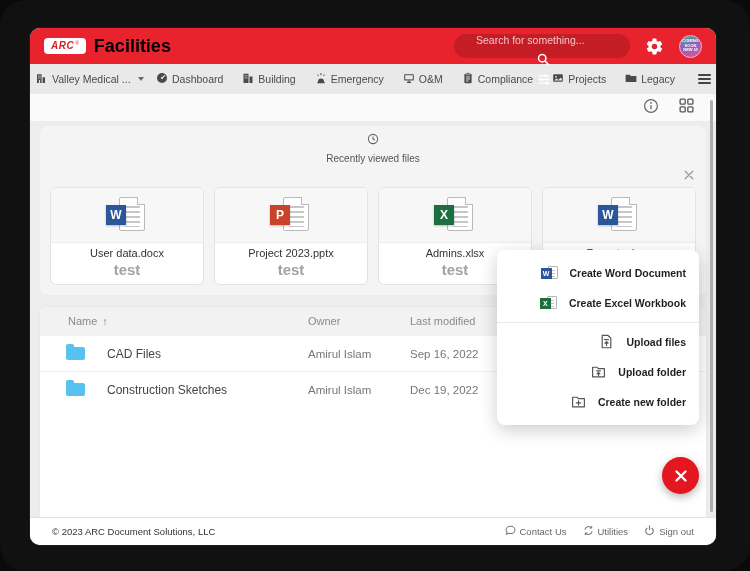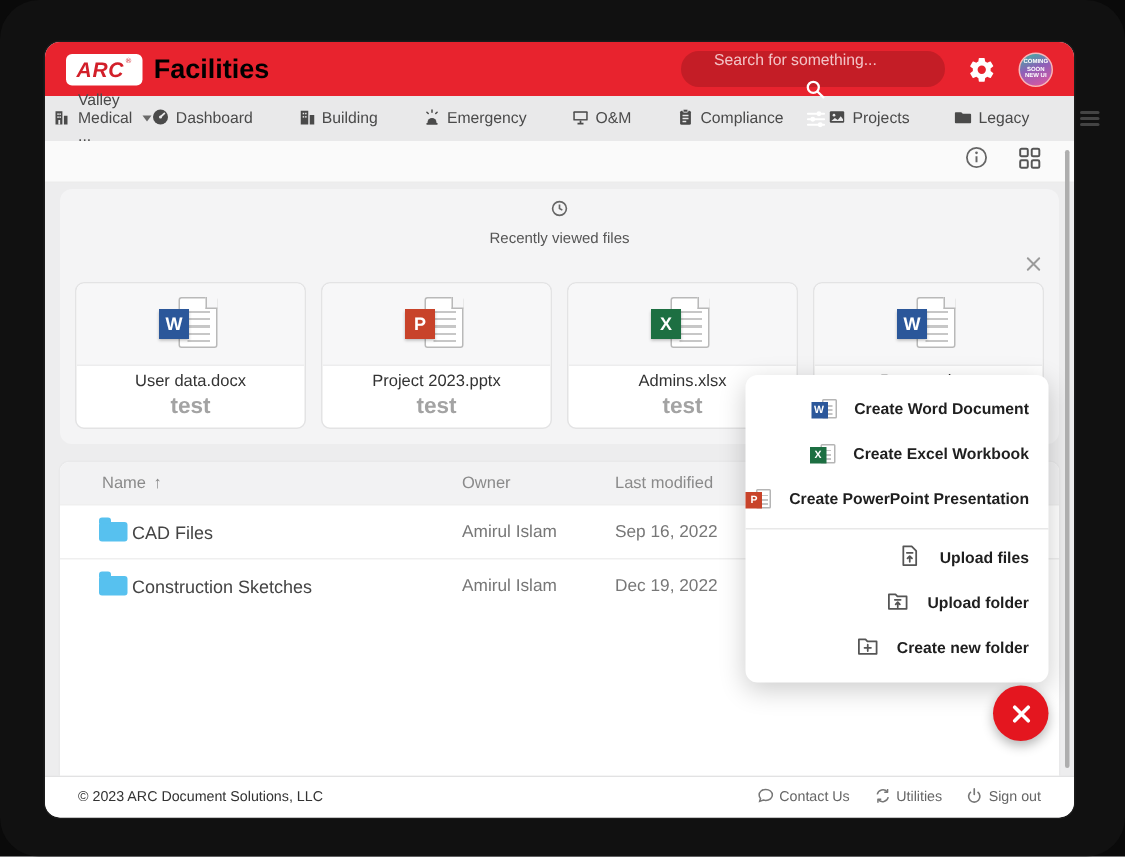--- a/index.html
+++ b/index.html
@@ -4,37 +4,37 @@
 <style>
   * { margin:0; padding:0; box-sizing:border-box; }
   html,body { width:750px; height:571px; }
   body { background:#0a0a0a; position:relative; font-family:"Liberation Sans","DejaVu Sans",sans-serif; overflow:hidden; }
   .device-frame { position:absolute; inset:0; border-radius:26px; background:#111; }
   .app { position:absolute; left:30px; top:28px; width:686px; height:517px; border-radius:10px; background:#ededee; box-shadow:0 0 0 1px #1c1c1c; }
 
   
   .app-header { height:36px; background:#e8232e; border-radius:10px 10px 0 0; display:flex; align-items:center; padding:0 14px; }
   .logo-box { background:#fff; border-radius:4px; padding:2px 7px 3px; display:flex; align-items:flex-start; }
-  .logo-text { color:#d21f29; font-weight:bold; font-style:italic; font-size:14px; letter-spacing:.5px; }
+  .logo-text { color:#d21f29; font-weight:bold; font-style:italic; font-size:10px; letter-spacing:.5px; }
   .logo-reg { color:#d21f29; font-size:5px; margin-left:1px; }
   .app-title { color:#000000; font-size:18px; margin-left:8px; font-weight:700; }
   .hdr-spacer { flex:1; }
   .search-pill { width:176px; height:24px; background:#c41d26; border-radius:13px; display:flex; align-items:center; padding:0 9px 0 12px; gap:7px;flex-direction:column; }
   .search-input { flex:1; min-width:0; background:transparent; border:none; outline:none; color:#fff; font-size:10.5px; font-family:inherit; }
   .search-input::placeholder { color:#f3c3c6; opacity:1; }
   .hdr-icon { display:flex; align-items:center; justify-content:center; }
   .gear-btn { margin-left:15px; }
   .avatar { margin-left:15px; width:23px; height:23px; border-radius:50%; background:linear-gradient(160deg,#39b7a1 0%,#8e5fb8 45%,#e0569f 100%); display:flex; align-items:center; justify-content:center; overflow:hidden; border:1px solid #f7b6ba; }
   .avatar span { font-size:4px; line-height:1.1; color:#fff; text-align:center; font-weight:bold; }
 
   
   .nav-bar { height:30px; background:#e9e9ea; display:flex; align-items:center; padding:0 5px; color:#4a4a4a; }
   .site-selector { display:flex; align-items:center; gap:5px; font-size:10.5px; cursor:default; }
   .caret { display:inline-block; width:0; height:0; border-left:3.5px solid transparent; border-right:3.5px solid transparent; border-top:4.5px solid #6a6a6a; margin-left:2px; }
-  .nav-items { margin-left:auto; display:flex; align-items:center; gap:30px; }
+  .nav-items { margin-left:auto; display:flex; align-items:center; gap:19px; }
   .nav-item { display:flex; align-items:center; gap:4px; font-size:10.5px; cursor:default; white-space:nowrap; }
   .hamburger { display:flex; flex-direction:column; gap:2.5px; margin-left:4px; }
   .hamburger i { display:block; width:13px; height:1.6px; background:#444; border-radius:1px; }
 
   
   .page-title-row { height:28px; background:#fafafa; display:flex; align-items:center; padding:0 22px; border-bottom:1px solid #ececec; }
   .page-title { color:#cd3740; font-size:13px; font-weight:bold; display:flex; align-items:center; gap:7px; }
   .page-title .caret { border-top-color:#b5555b; }
   .title-icons { margin-left:auto; display:flex; align-items:center; gap:20px; }
 
@@ -57,21 +57,21 @@
   .docicon .sheet-lines { position:absolute; left:5px; right:4px; top:8px; height:21px; background:repeating-linear-gradient(to bottom,#c7c7c7 0 1.5px,transparent 1.5px 5px); }
   .docicon .badge { position:absolute; left:0; top:8px; width:20px; height:20px; display:flex; align-items:center; justify-content:center; color:#fff; font-weight:bold; font-size:12px; box-shadow:0 1px 2px rgba(0,0,0,.25); }
   .badge.word { background:#2b579a; } .badge.excel { background:#1d6f42; } .badge.powerpoint { background:#c8432a; }
 
   
   .table-card { margin:12px 0 0; height:231px; background:#fff; border-radius:6px 6px 0 0; box-shadow:0 0 0 1px #e9e9ea; overflow:hidden; }
   .thead { height:28px; display:flex; align-items:center; background:#f2f2f3; color:#8a8a8a; font-size:11px; }
   .col-name { flex:1; padding-left:28px; display:flex; align-items:center; gap:5px; }
   .col-owner { width:102px; } .col-modified { width:296px; }
   .trow { height:36px; display:flex; align-items:center; border-top:1px solid #efefef; font-size:11.5px; color:#777; cursor:default; }
-  .trow .col-name { color:#444; font-size:12px; gap:3px; padding-left:26px; }
+  .trow .col-name { color:#444; font-size:12px; gap:22px; padding-left:26px; }
   .folder-ico { position:relative; width:19px; height:13px; background:#57c1ef; border-radius:2px; flex:0 0 auto; }
   .folder-ico::before { content:""; position:absolute; left:0; top:-3px; width:8px; height:4px; background:#57c1ef; border-radius:2px 2px 0 0; }
 
   
   .context-menu { position:absolute; left:467px; top:222px; width:202px; background:#fff; border-radius:8px; box-shadow:0 5px 18px rgba(0,0,0,.2); padding:8px 0; z-index:30; }
   .menu-item { height:30px; display:flex; align-items:center; gap:12px; padding:0 13px; font-size:10.5px; font-weight:bold; color:#1f1f1f; cursor:pointer; white-space:nowrap;justify-content:flex-end; }
   .menu-divider { height:1px; background:#e8e8e8; margin:4px 0; }
   .mini-doc { position:relative; width:17px; height:16px; flex:0 0 auto; }
   .mini-doc .m-sheet { position:absolute; right:0; top:1px; width:10px; height:13px; background:#fff; border:1px solid #b5b5b5; border-radius:1px; }
   .mini-doc .m-lines { position:absolute; left:1.5px; right:1.5px; top:2.5px; height:8px; background:repeating-linear-gradient(to bottom,#c4c4c4 0 1px,transparent 1px 2.8px); }
@@ -369,29 +369,20 @@
     </div>
     <div class="menu-item">
       <span class="mini-doc">
           <span class="m-sheet">
             <span class="m-lines"></span>
           </span>
           <span class="m-badge" style="background:#1d6f42">X</span>
         </span>
       <span>Create Excel Workbook</span>
     </div>
-    <div class="menu-item">
-      <span class="mini-doc">
-          <span class="m-sheet">
-            <span class="m-lines"></span>
-          </span>
-          <span class="m-badge" style="background:#c8432a">P</span>
-        </span>
-      <span>Create PowerPoint Presentation</span>
-    </div>
     <div class="menu-divider"></div>
     <div class="menu-item">
       <span>
         <svg width="15" height="15" viewBox="0 0 14 14" fill="none" stroke="#555" stroke-width="1.1">
             <path d="M3 1.2h5.2L11 4v8.8H3z" stroke-linejoin="round"></path>
             <path d="M5.2 5.2h3.6M7 10.8V7.2M5.6 8.6L7 7.2l1.4 1.4" stroke-linecap="round" stroke-linejoin="round"></path>
           </svg>
       </span>
       <span>Upload files</span>
     </div>

